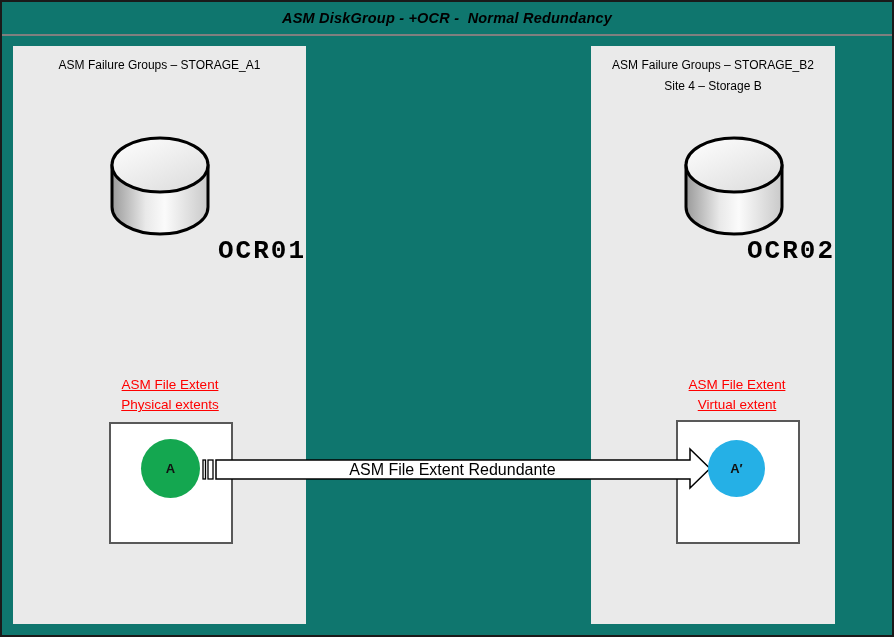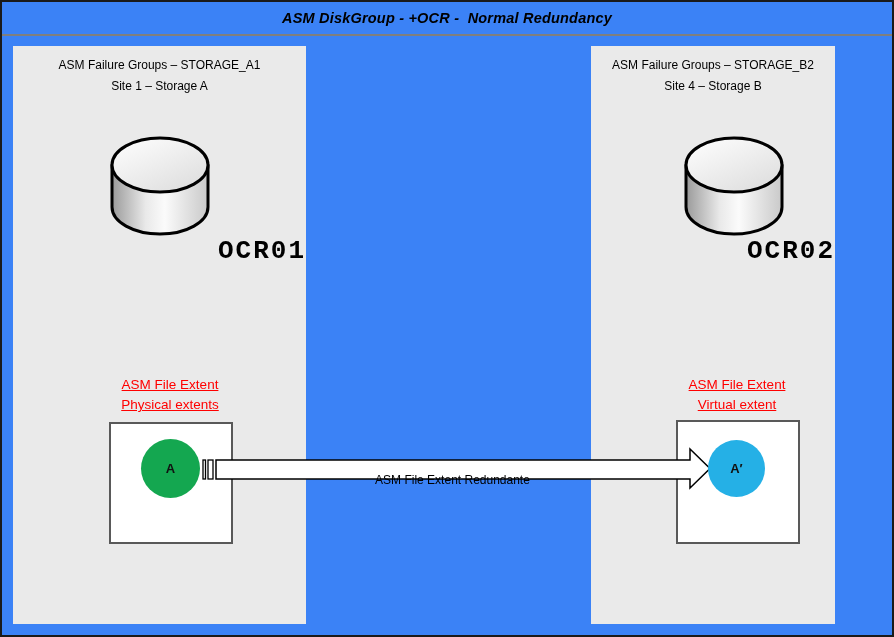--- a/index.html
+++ b/index.html
@@ -3,21 +3,21 @@
 <meta charset="utf-8">
 <style>
   * { margin: 0; padding: 0; box-sizing: border-box; }
   html, body { background: #fff; }
   body { font-family: "Liberation Sans", sans-serif; color: #000; }
 
   .canvas {
     position: relative;
     width: 894px;
     height: 637px;
-    background: #3b82f6;
+    background: #0f766e;
     border: 2px solid #1a1a1a;
     overflow: hidden;
   }
 
   .title-bar {
     position: absolute;
     left: 0; top: 0;
     width: 100%;
     height: 34px;
     border-bottom: 2px solid #7f7f7f;
@@ -119,38 +119,36 @@
   }
 
   .arrow-label {
     position: absolute;
     left: 213px;
     top: 458px;
     width: 475px;
     height: 19px;
     line-height: 19px;
     text-align: center;
-    font-size: 12px;
+    font-size: 16px;
     z-index: 4;
-    margin-top: 11px;
   }
 </style>
 </head>
 <body>
 
 <div class="canvas">
 
   <div class="title-bar">
     <span class="title-text">ASM DiskGroup - +OCR -  Normal Redundancy</span>
   </div>
 
   <div class="panel left">
     <div class="panel-header">
       <div>ASM Failure Groups – STORAGE_A1</div>
-      <div>Site 1 – Storage A</div>
     </div>
 
     <svg class="cylinder" viewBox="0 0 102 104">
       <defs>
         <linearGradient id="bodyGrad1" x1="0" y1="0" x2="1" y2="0">
           <stop offset="0" stop-color="#9a9a9a"></stop>
           <stop offset="0.35" stop-color="#e9e9e9"></stop>
           <stop offset="0.55" stop-color="#fbfbfb"></stop>
           <stop offset="1" stop-color="#c9c9c9"></stop>
         </linearGradient>

